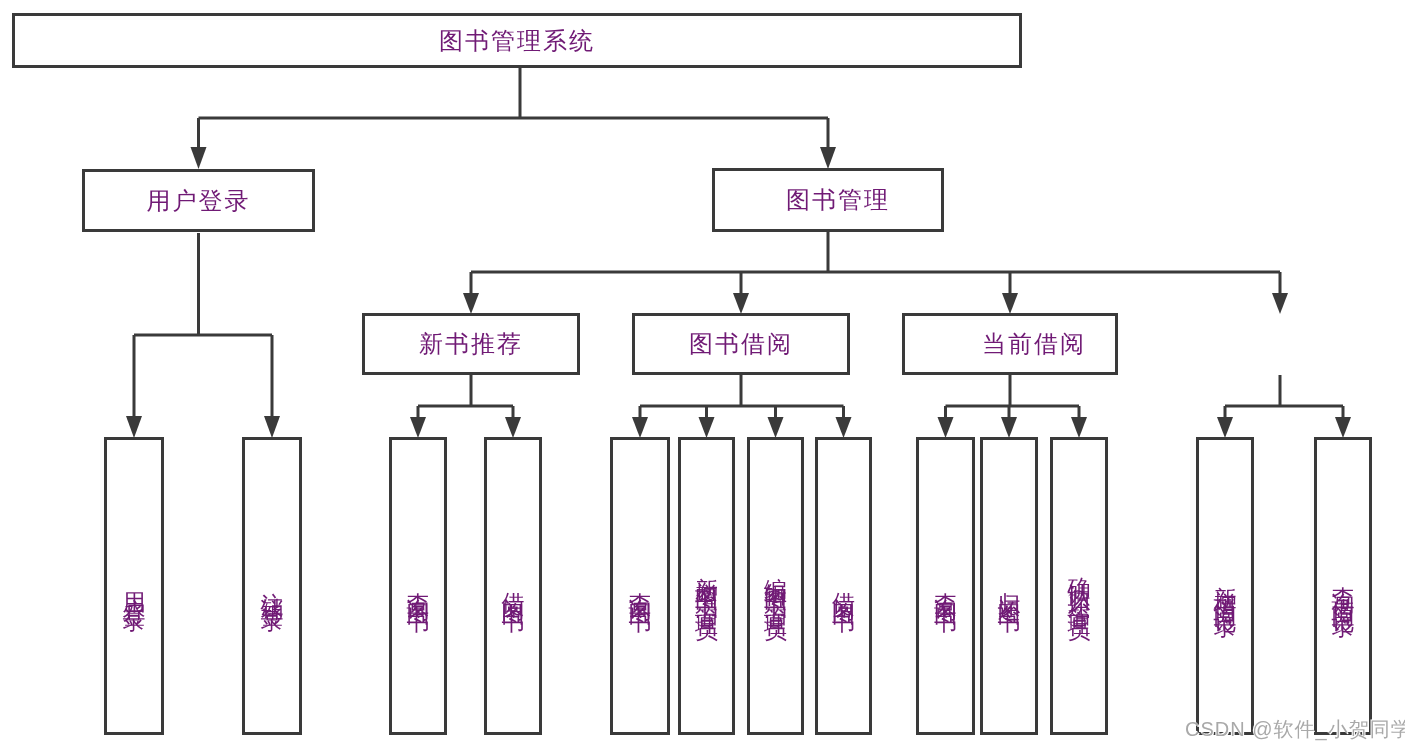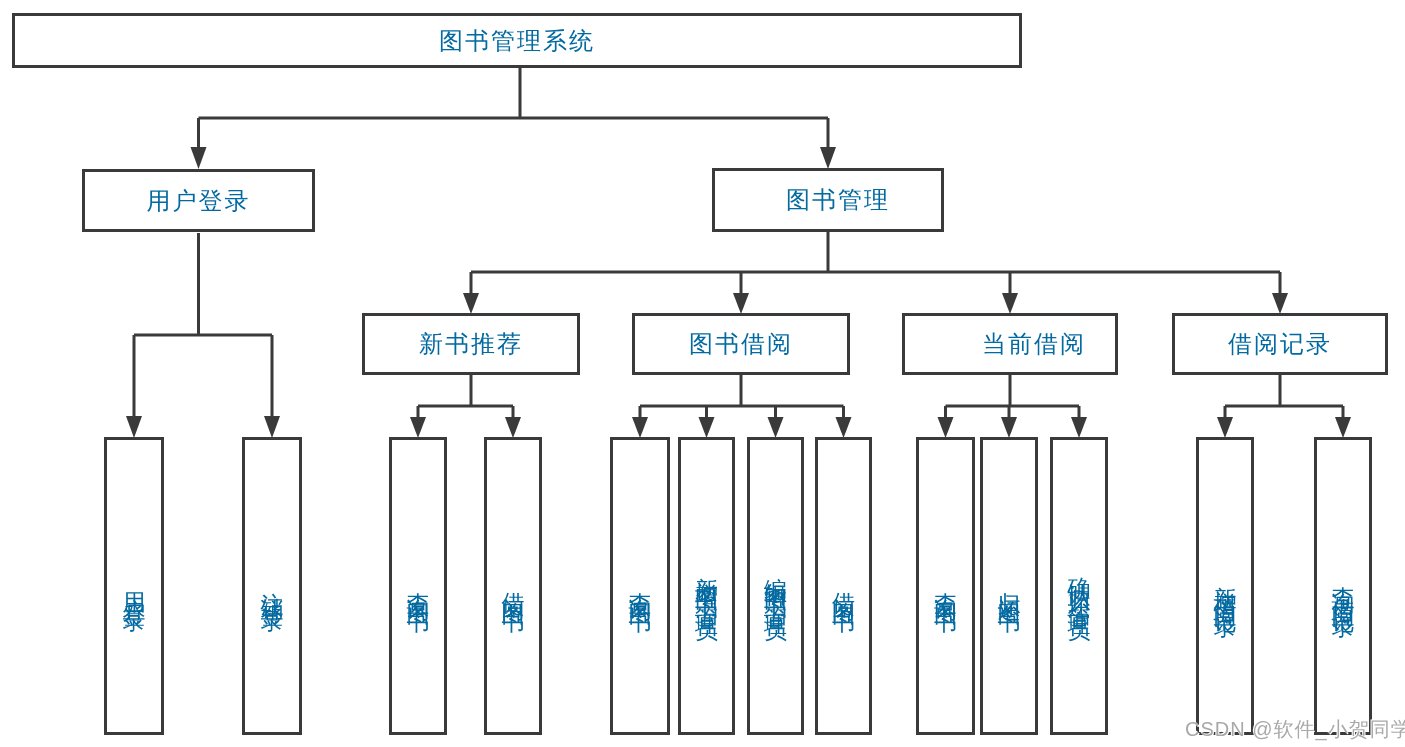--- a/index.html
+++ b/index.html
@@ -23,21 +23,21 @@
     height: 747px;
   }
   .box {
     position: absolute;
     box-sizing: border-box;
     border: 3px solid #3a3a3a;
     background: #ffffff;
     display: flex;
     align-items: center;
     justify-content: center;
-    color: #0369a1;
+    color: #701a75;
   }
   .h-label {
     font-size: 24px;
     letter-spacing: 2px;
     white-space: nowrap;
   }
   .v-box {
     writing-mode: vertical-rl;
     text-orientation: mixed;
     font-size: 23px;
@@ -105,21 +105,20 @@
   </svg>
 
   <div class="box h-label" style="left:12px; top:13px; width:1010px; height:55px;">图书管理系统</div>
 
   <div class="box h-label" style="left:82px; top:169px; width:233px; height:63px;">用户登录</div>
   <div class="box h-label" style="left:712px; top:168px; width:232px; height:64px;padding-left:20px;">图书管理</div>
 
   <div class="box h-label" style="left:362px; top:313px; width:218px; height:62px;">新书推荐</div>
   <div class="box h-label" style="left:632px; top:313px; width:218px; height:62px;">图书借阅</div>
   <div class="box h-label" style="left:902px; top:313px; width:216px; height:62px;padding-left:48px;">当前借阅</div>
-  <div class="box h-label" style="left:1172px; top:313px; width:216px; height:62px;">借阅记录</div>
 
   <div class="box v-box" style="left:104px; top:437px; width:60px; height:298px;">用户登录</div>
   <div class="box v-box" style="left:242px; top:437px; width:60px; height:298px;">注销登录</div>
 
   <div class="box v-box" style="left:389px; top:437px; width:58px; height:298px;">查询图书</div>
   <div class="box v-box" style="left:484px; top:437px; width:58px; height:298px;">借阅图书</div>
 
   <div class="box v-box" style="left:610px; top:437px; width:60px; height:298px;">查询图书</div>
   <div class="box v-box" style="left:678px; top:437px; width:57px; height:298px;">新增图书（管理员）</div>
   <div class="box v-box" style="left:747px; top:437px; width:57px; height:298px;">编辑图书（管理员）</div>

